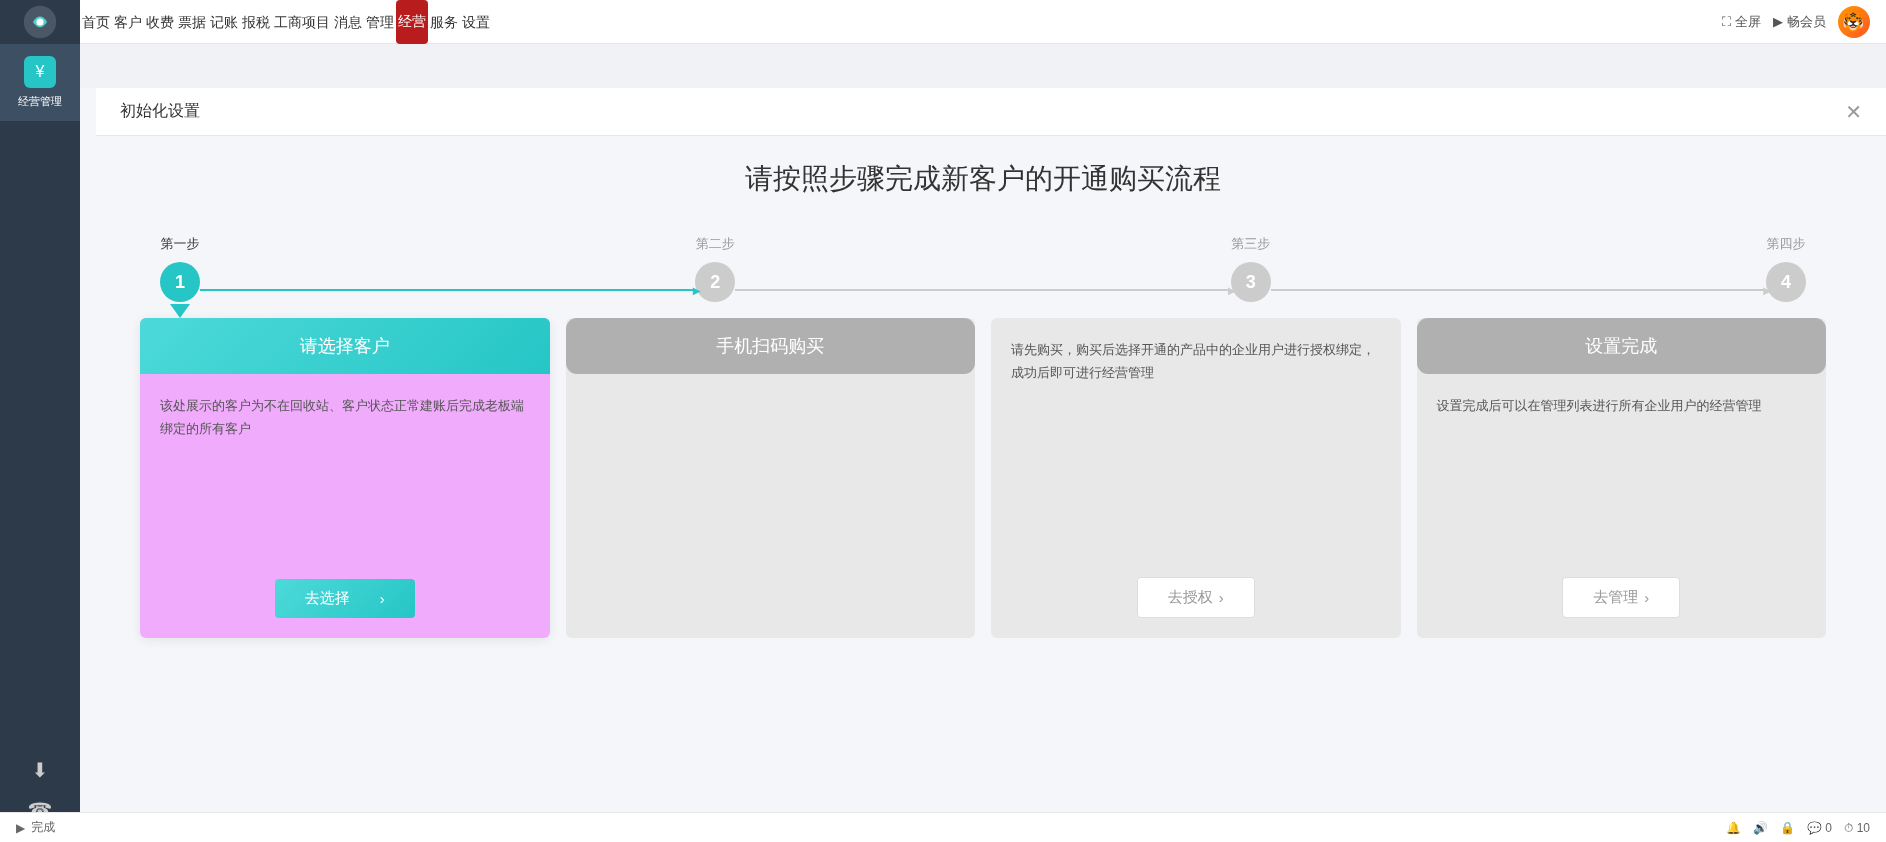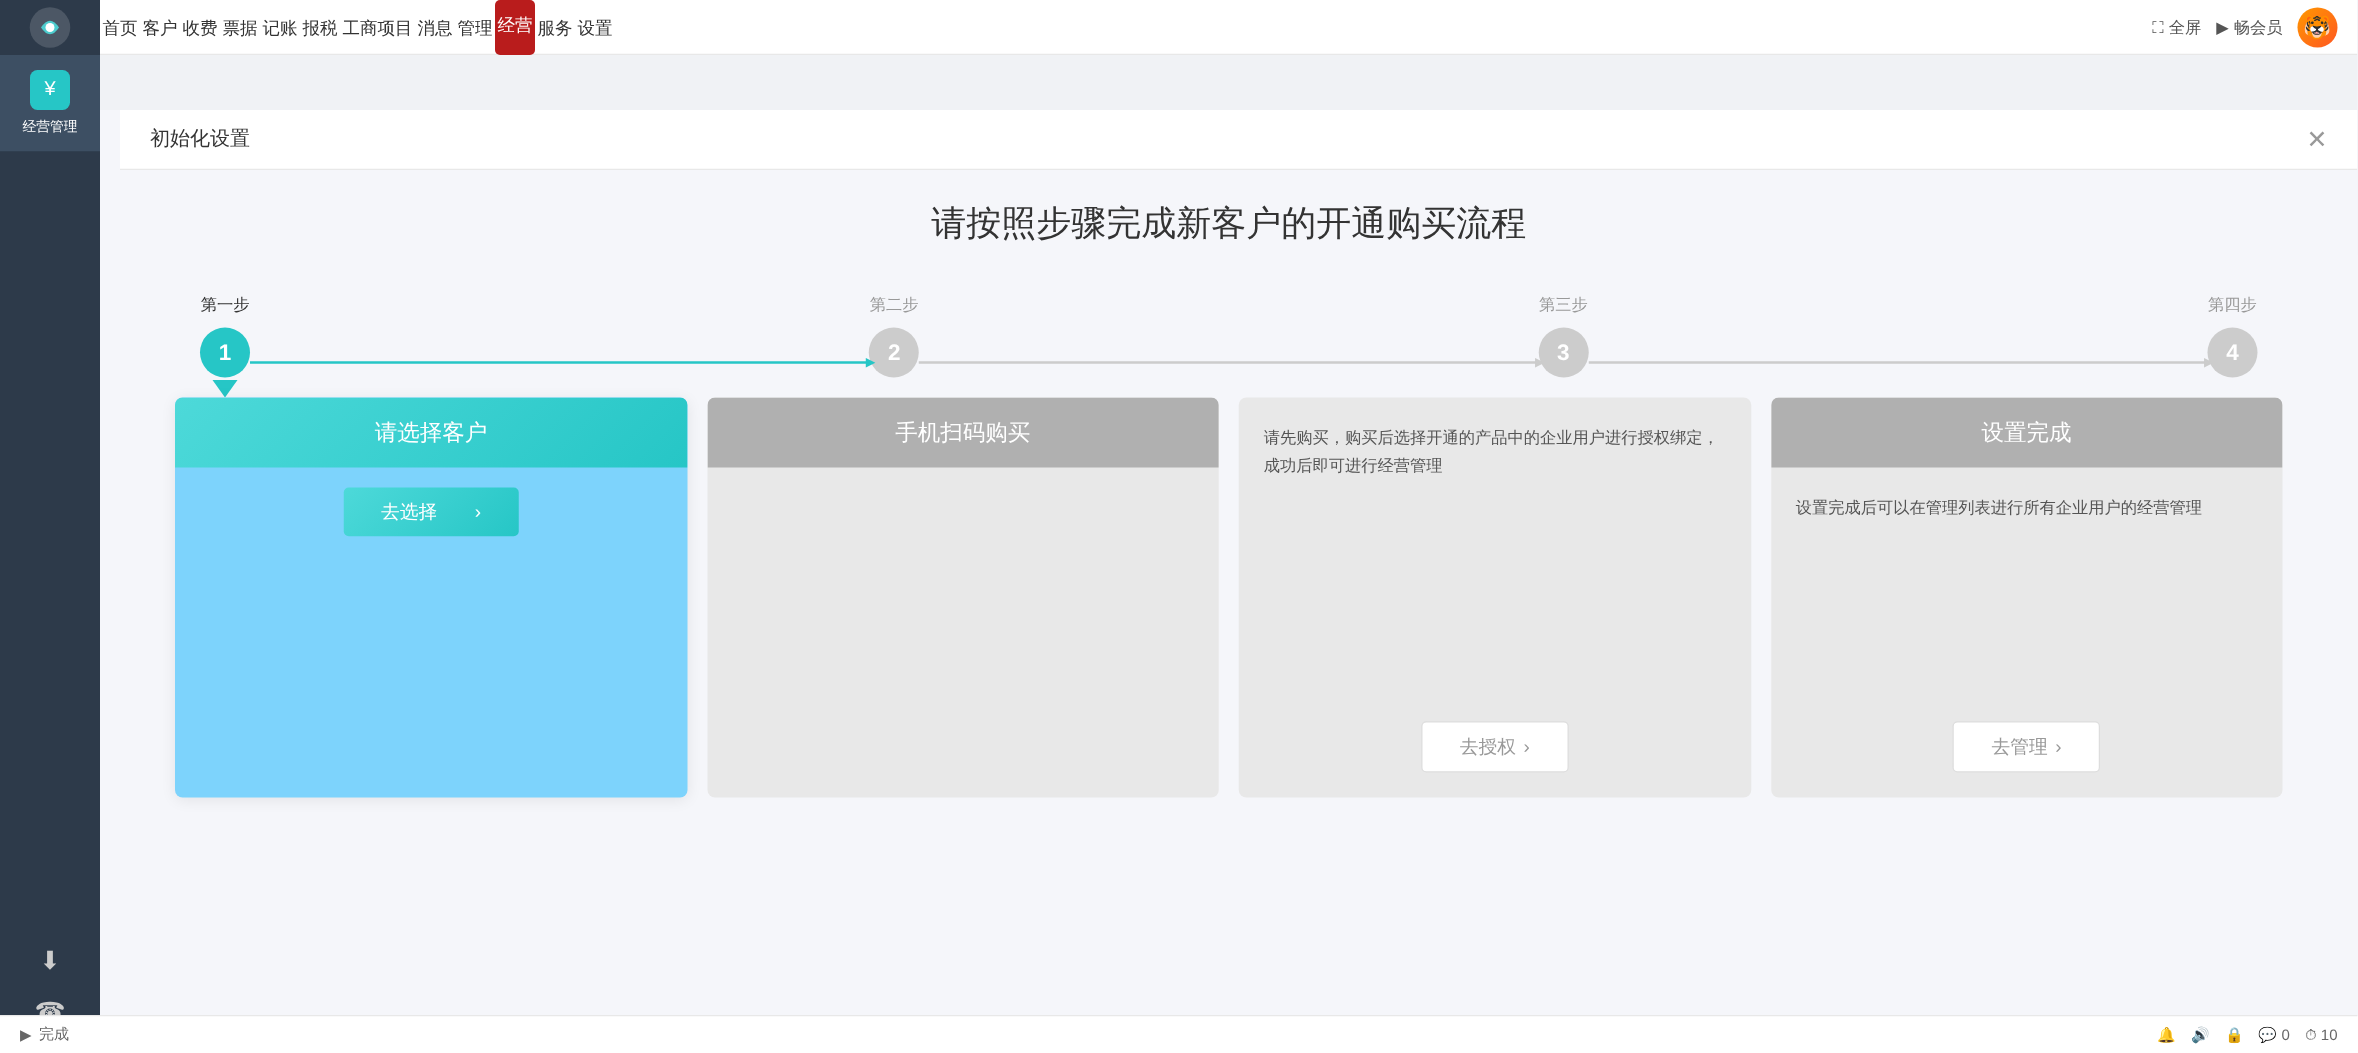--- a/index.html
+++ b/index.html
@@ -168,35 +168,36 @@
       flex: 1;
       background: #e8e8e8;
       border-radius: 6px;
       min-height: 320px;
       display: flex;
       flex-direction: column;
       position: relative;
       overflow: hidden;
     }
     .step-card.active {
-      background: #7dd3fc;
+      background: #f0abfc;
       box-shadow: 0 2px 12px rgba(0,0,0,0.08);
     }
 
     .card-header {
       padding: 16px 20px;
       font-size: 18px;
       font-weight: 500;
       text-align: center;
       color: #fff;
       background: linear-gradient(135deg, #4dd9d9 0%, #26c6c6 100%);
     }
     .card-header.inactive {
       background: #b0b0b0;
       color: #fff;
+      border-radius: 11px;
     }
 
     .card-body {
       padding: 20px 20px;
       font-size: 13px;
       color: #555;
       line-height: 1.8;
       flex: 1;
     }
 
@@ -394,20 +395,21 @@
         <div class="step-node-label">第四步</div>
         <div class="step-node-circle">4</div>
         <div class="step-node-pointer hidden"></div>
       </div>
     </div>
 
     <div class="cards-row">
 
       <div class="step-card active">
         <div class="card-header">请选择客户</div>
+        <div class="card-body">该处展示的客户为不在回收站、客户状态正常建账后完成老板端绑定的所有客户</div>
         <div class="card-footer">
           <button class="btn-action primary">
             <span>去选择</span>
             <span>›</span>
           </button>
         </div>
       </div>
 
       <div class="step-card">
         <div class="card-header inactive">手机扫码购买</div>

